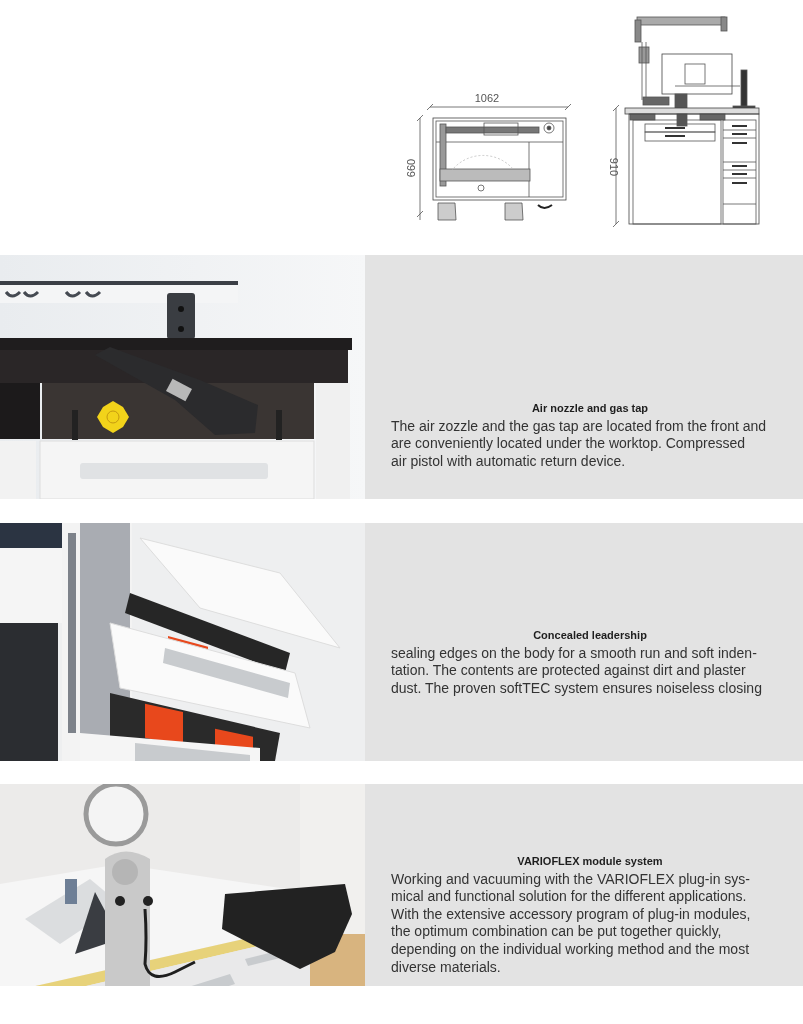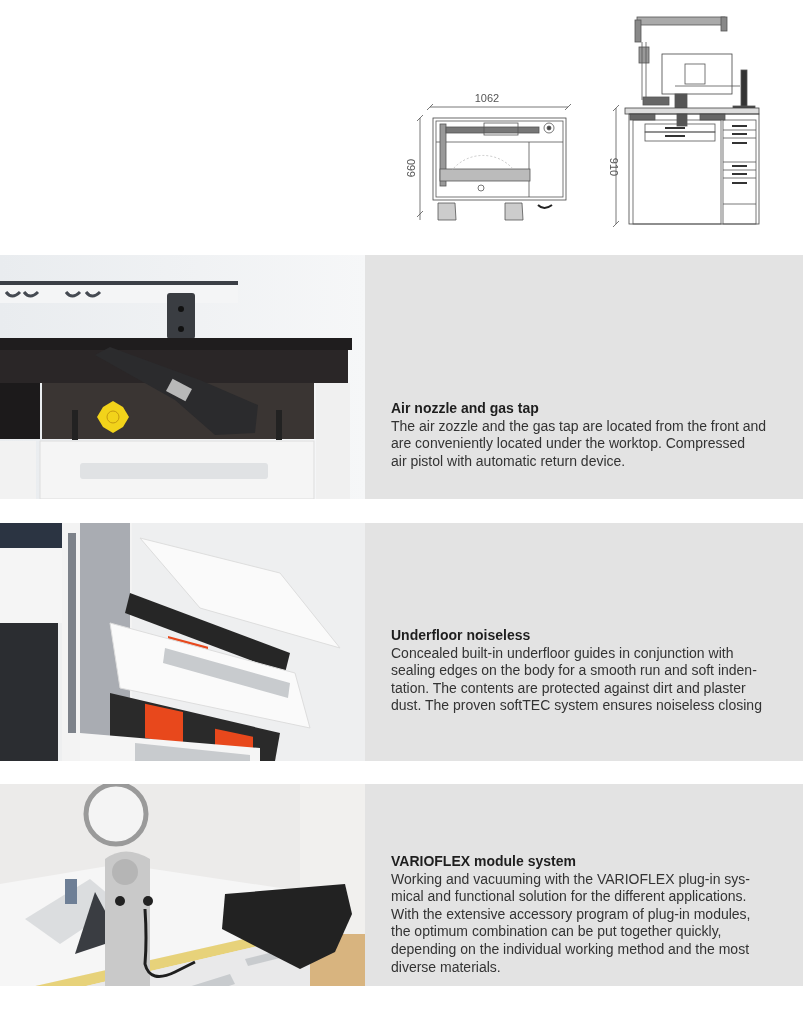--- a/index.html
+++ b/index.html
@@ -3,21 +3,21 @@
   <meta charset="utf-8">
   <style>
     html, body { margin: 0; padding: 0; background: #ffffff; }
     body { width: 803px; height: 1024px; position: relative; overflow: hidden; font-family: "Liberation Sans", sans-serif; color: #2a2a2a; }
     .drawings { position: absolute; left: 0; top: 0; width: 803px; height: 250px; }
     .drawings svg { position: absolute; }
     .row { position: absolute; left: 0; width: 803px; }
     .photo { position: absolute; left: 0; top: 0; width: 365px; height: 100%; overflow: hidden; }
     .panel { position: absolute; left: 365px; top: 0; right: 0; height: 100%; background: #e3e3e3; }
     .text { position: absolute; left: 26px; right: 14px; font-size: 14px; line-height: 17.6px; color: #333; }
-    .text h3 { margin: 0; font-size: 14px; font-weight: bold; color: #1e1e1e; line-height: 17.6px; }
+    .text h3 { margin: 0; font-size: 11px; font-weight: bold; color: #1e1e1e; line-height: 17.6px; text-align: center; }
     .text p { margin: 0; }
     .dim-label { font-family: "Liberation Sans", sans-serif; font-size: 11px; fill: #555; }
   </style>
 </head>
 <body>
 
 <div class="drawings">
 
   <svg style="left:400px;top:80px;" width="180" height="150" viewBox="0 0 180 150">
     <g fill="none" stroke="#555" stroke-width="0.8">
@@ -163,22 +163,21 @@
       <path d="M165 125 L290 160 L288 175 L163 140 Z" fill="#c8cbce"></path>
       <path d="M110 170 L280 210 L275 238 L110 238 Z" fill="#2a2a2a"></path>
       <rect x="145" y="150" width="38" height="34" fill="#e8481c" transform="skewY(12)"></rect>
       <rect x="215" y="160" width="38" height="28" fill="#e8481c" transform="skewY(12)"></rect>
       <path d="M80 210 L260 225 L260 238 L80 238 Z" fill="#f5f5f5"></path>
       <path d="M135 220 L250 232 L250 238 L135 238 Z" fill="#c8cbce"></path>
     </svg>
   </div>
   <div class="panel">
     <div class="text" style="top:104px;">
-      <h3>Underfloor noiseless</h3>
-      <p>Concealed built-in underfloor guides in conjunction with</p>
+      <h3>Concealed leadership</h3>
       <p>sealing edges on the body for a smooth run and soft inden-</p>
       <p>tation. The contents are protected against dirt and plaster</p>
       <p>dust. The proven softTEC system ensures noiseless closing</p>
     </div>
   </div>
 </div>
 
 <div class="row" style="top:784px;height:202px;">
   <div class="photo">
     <svg width="365" height="238" viewBox="0 0 365 238">

